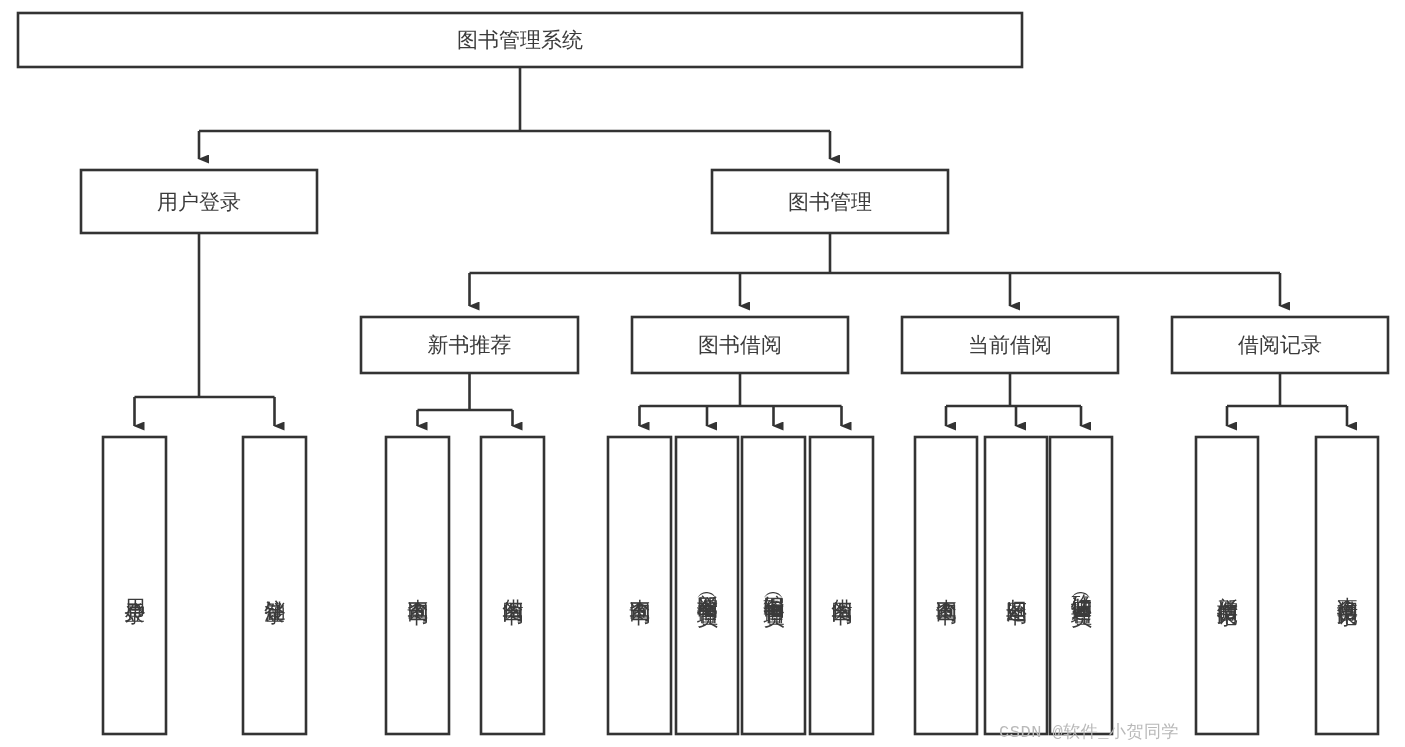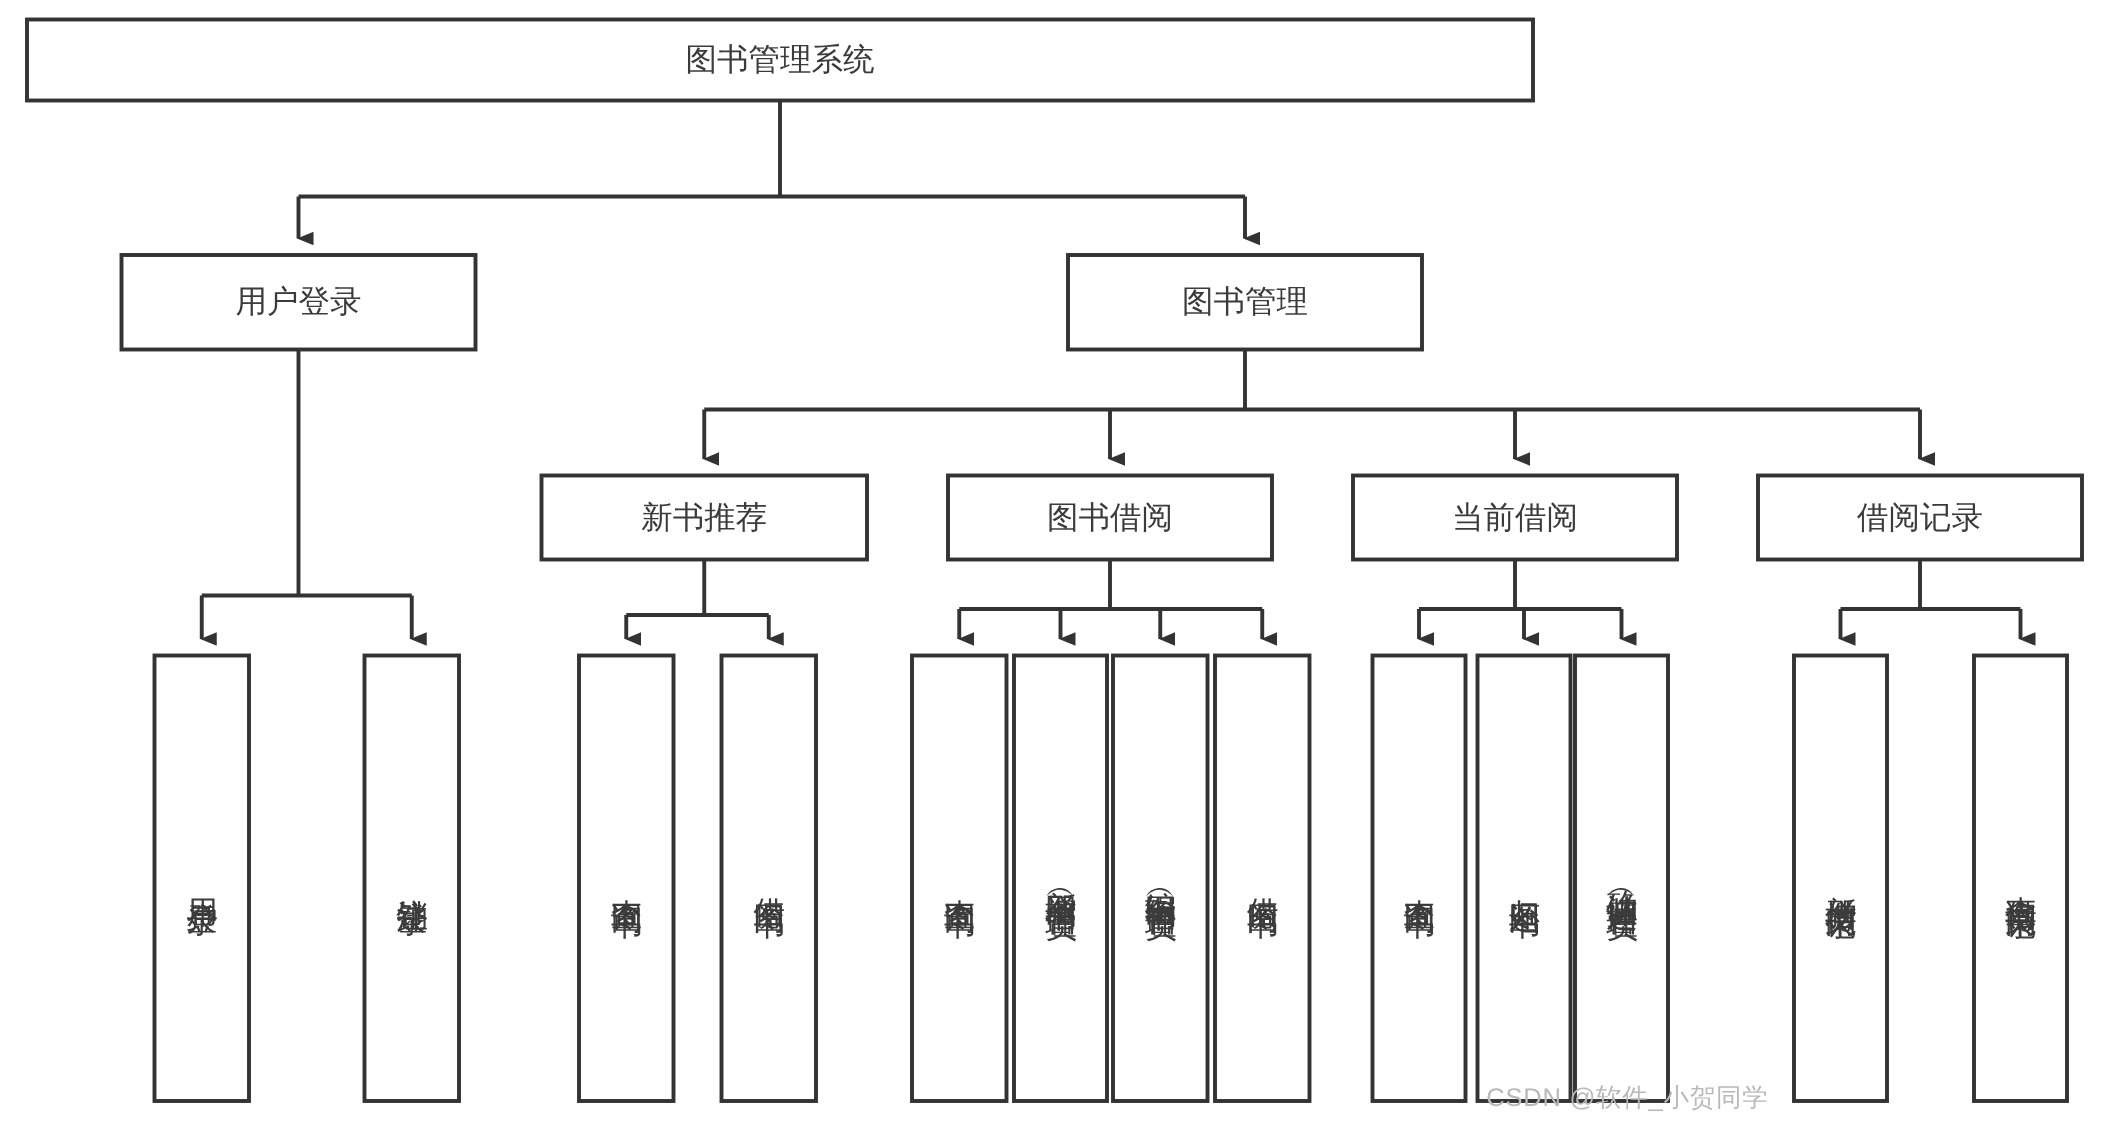--- a/index.html
+++ b/index.html
@@ -41,21 +41,21 @@
     font-family: "DejaVu Sans", "Liberation Sans", sans-serif;
     font-size: 21px;
     fill: #3b3b3b;
     text-anchor: middle;
     dominant-baseline: middle;
   }
   .watermark {
     position: absolute;
     right: 8px;
     bottom: 4px;
-    font-family: Liberation Sans, sans-serif;
+    font-family: Liberation Mono, monospace;
     font-size: 17px;
     color: #b9b9b9;
     white-space: nowrap;
     letter-spacing: 0.5px;
   }
   .leaf-label-box {
     position: absolute;
     display: flex;
     align-items: center;
     justify-content: center;

